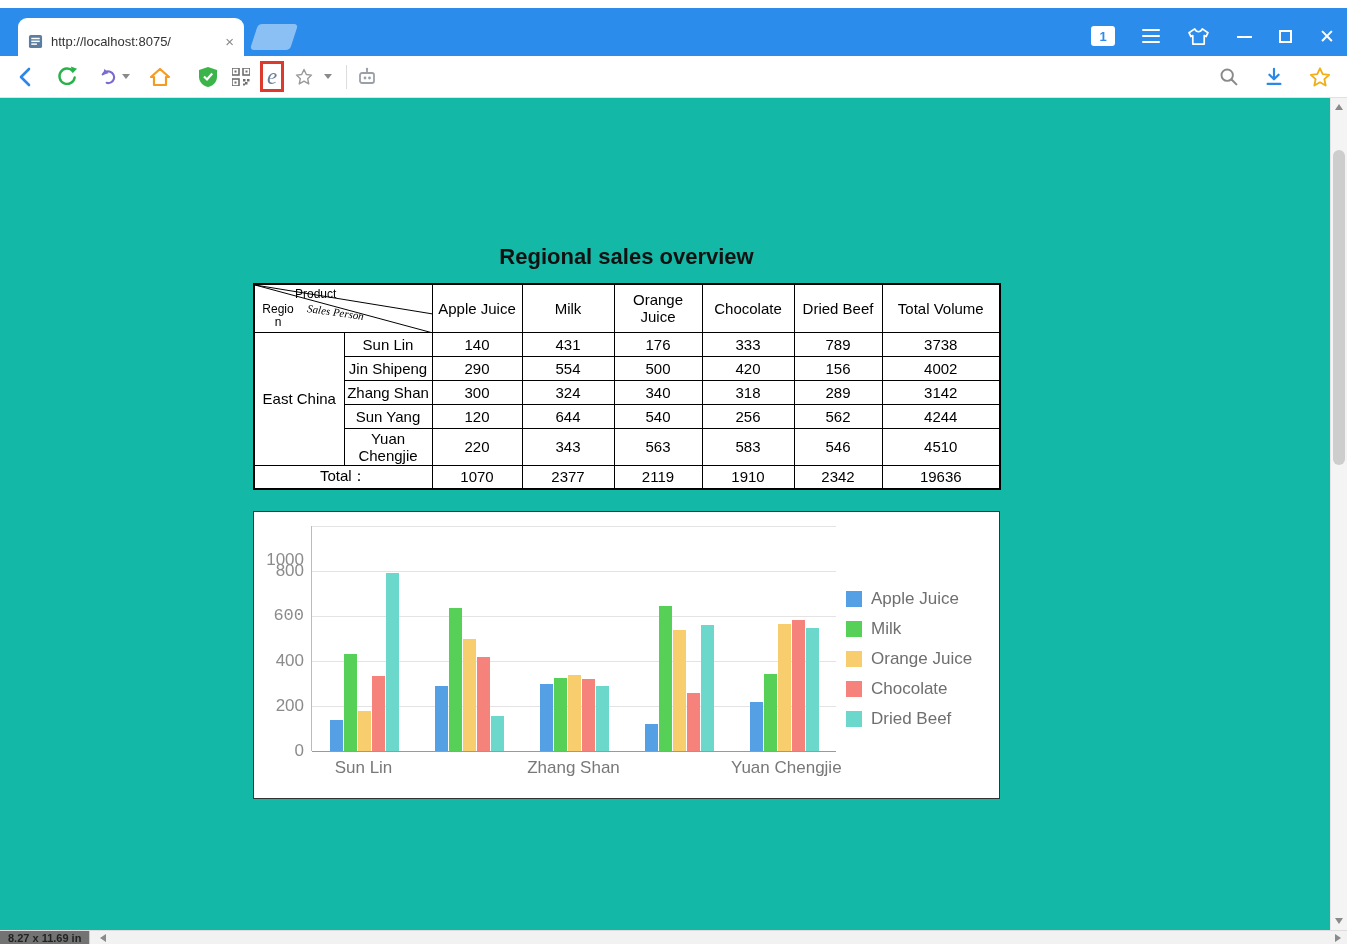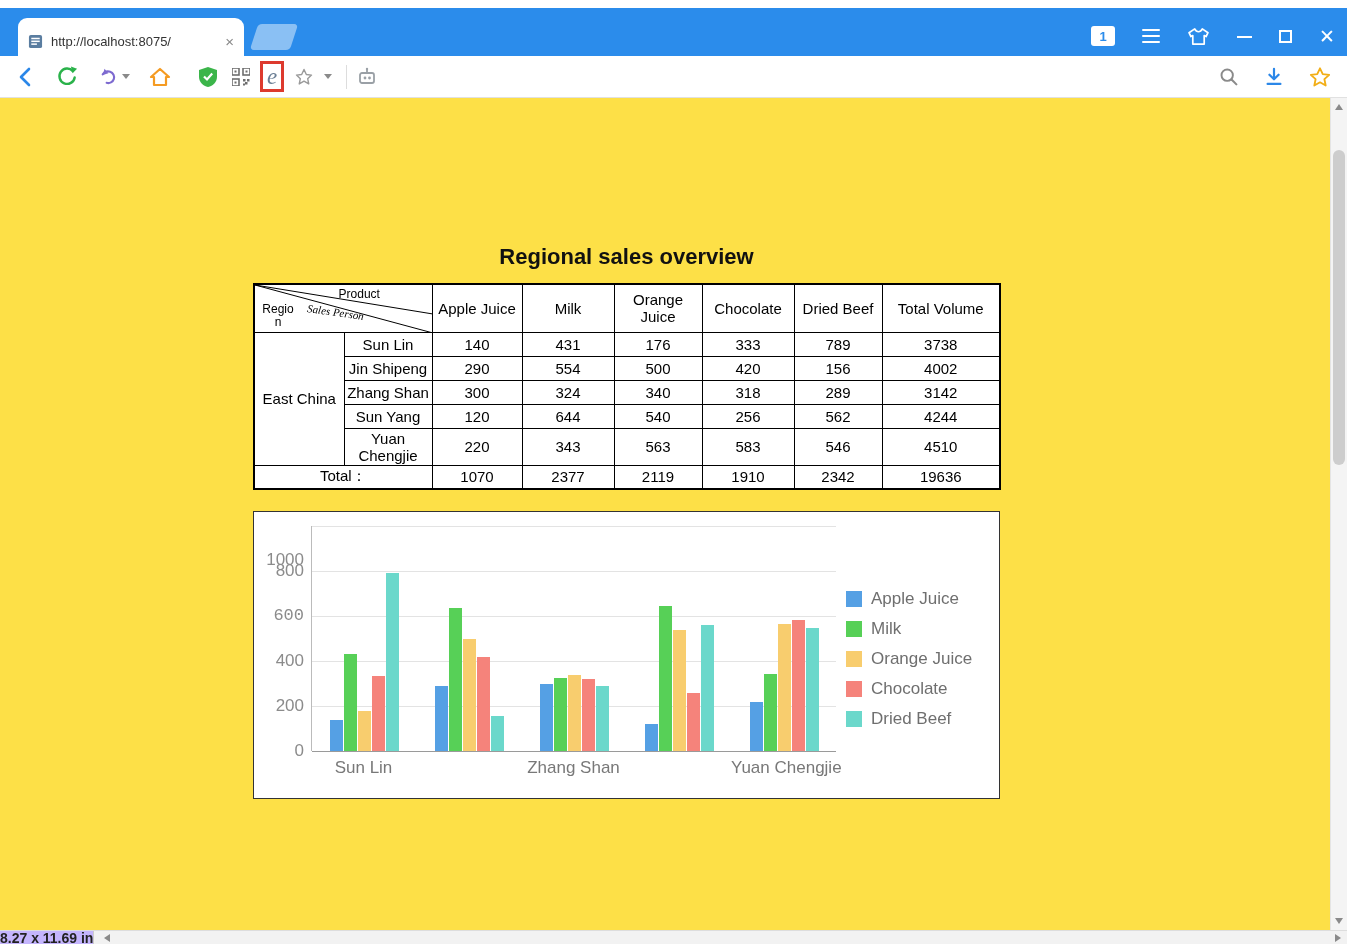--- a/index.html
+++ b/index.html
@@ -34,32 +34,32 @@
     border-top:5px solid #8a8a8a;margin-left:4px}
   .url-text{font-size:17px;color:#333;white-space:nowrap;margin-left:8px}
   .hl{border:3px solid var(--highlight-red,#dd3a2e);padding:5px 2px;margin-left:1px}
   .hl-icon{border:3px solid var(--highlight-red,#dd3a2e);padding:1px 4px;margin-left:10px;
     display:flex;align-items:center}
   .ie-e{font-family:"Liberation Serif",serif;font-style:italic;font-size:23px;color:#6b7f95;line-height:1}
   .sep{width:1px;height:24px;background:#ddd;margin-left:14px}
   .right-cluster{margin-left:auto;display:flex;align-items:center;gap:24px;margin-right:16px}
 
   
-  .content{position:absolute;left:0;top:98px;width:1330px;height:832px;background:#fde047;overflow:hidden}
+  .content{position:absolute;left:0;top:98px;width:1330px;height:832px;background:#14b8a6;overflow:hidden}
   .report-title{position:absolute;left:253px;top:146px;width:747px;text-align:center;
     font-size:22px;font-weight:bold;color:#111}
 
   .report-table{position:absolute;left:253px;top:185px;border-collapse:collapse;
     table-layout:fixed;width:746px;font-size:15px;color:#000;border:2px solid #000}
   .report-table td{border:1px solid #000;text-align:center;vertical-align:middle;
     padding:1px 2px;height:24px;background:#fff}
   .report-table .hrow td{height:48px}
   .corner{position:relative;padding:0!important}
   .corner svg{position:absolute;left:0;top:0}
-  .c-product{position:absolute;top:2px;left:40px;right:8px;text-align:center;font-size:12px}
+  .c-product{position:absolute;top:2px;left:40px;right:8px;text-align:left;font-size:12px}
   .c-sales{position:absolute;top:21px;left:52px;font-style:italic;font-size:11px;
     transform:rotate(8deg);font-family:"Liberation Serif",serif}
   .c-region{position:absolute;bottom:2px;left:4px;width:38px;font-size:12px;
     line-height:1.1;text-align:center;word-wrap:break-word}
 
   
   .chart-box{position:absolute;left:253px;top:413px;width:747px;height:288px;
     border:1px solid #333;background:#fff}
   .plot{position:absolute;left:57px;top:14px;width:525px;height:225px;border-left:1px solid #bbb}
   .gridline{position:absolute;left:0;width:100%;height:0;border-top:1px solid #e3e3e3}
@@ -77,22 +77,22 @@
   
   .vscroll{position:absolute;right:0;top:98px;width:17px;height:832px;background:#f4f4f4;
     border-left:1px solid #e4e4e4}
   .v-arrow{position:absolute;left:4px;width:0;height:0;border-left:4px solid transparent;
     border-right:4px solid transparent}
   .v-arrow.up{top:6px;border-bottom:6px solid #8a8a8a}
   .v-arrow.down{bottom:6px;border-top:6px solid #8a8a8a}
   .v-thumb{position:absolute;left:2px;top:52px;width:12px;height:315px;background:#cdcdcd;border-radius:6px}
   .hscroll{position:absolute;left:0;bottom:0;width:1347px;height:14px;background:#f2f2f2;
     border-top:1px solid #ddd;display:flex;align-items:center}
-  .page-size{height:14px;background:#c4b5fd;border-right:1px solid #ccc;font-size:14px;
-    color:#222;display:flex;align-items:center;padding:0 0;white-space:nowrap;font-weight:bold}
+  .page-size{height:14px;background:#737373;border-right:1px solid #ccc;font-size:11px;
+    color:#222;display:flex;align-items:center;padding:0 8px;white-space:nowrap;font-weight:bold}
   .h-arrow{width:0;height:0;border-top:4px solid transparent;border-bottom:4px solid transparent}
   .h-arrow.left{border-right:6px solid #8a8a8a;margin-left:10px}
   .h-arrow.right{border-left:6px solid #8a8a8a;margin-left:auto;margin-right:6px}
 </style>
 </head>
 <body>
 
 <div class="browser">
 
   <div class="titlebar">

